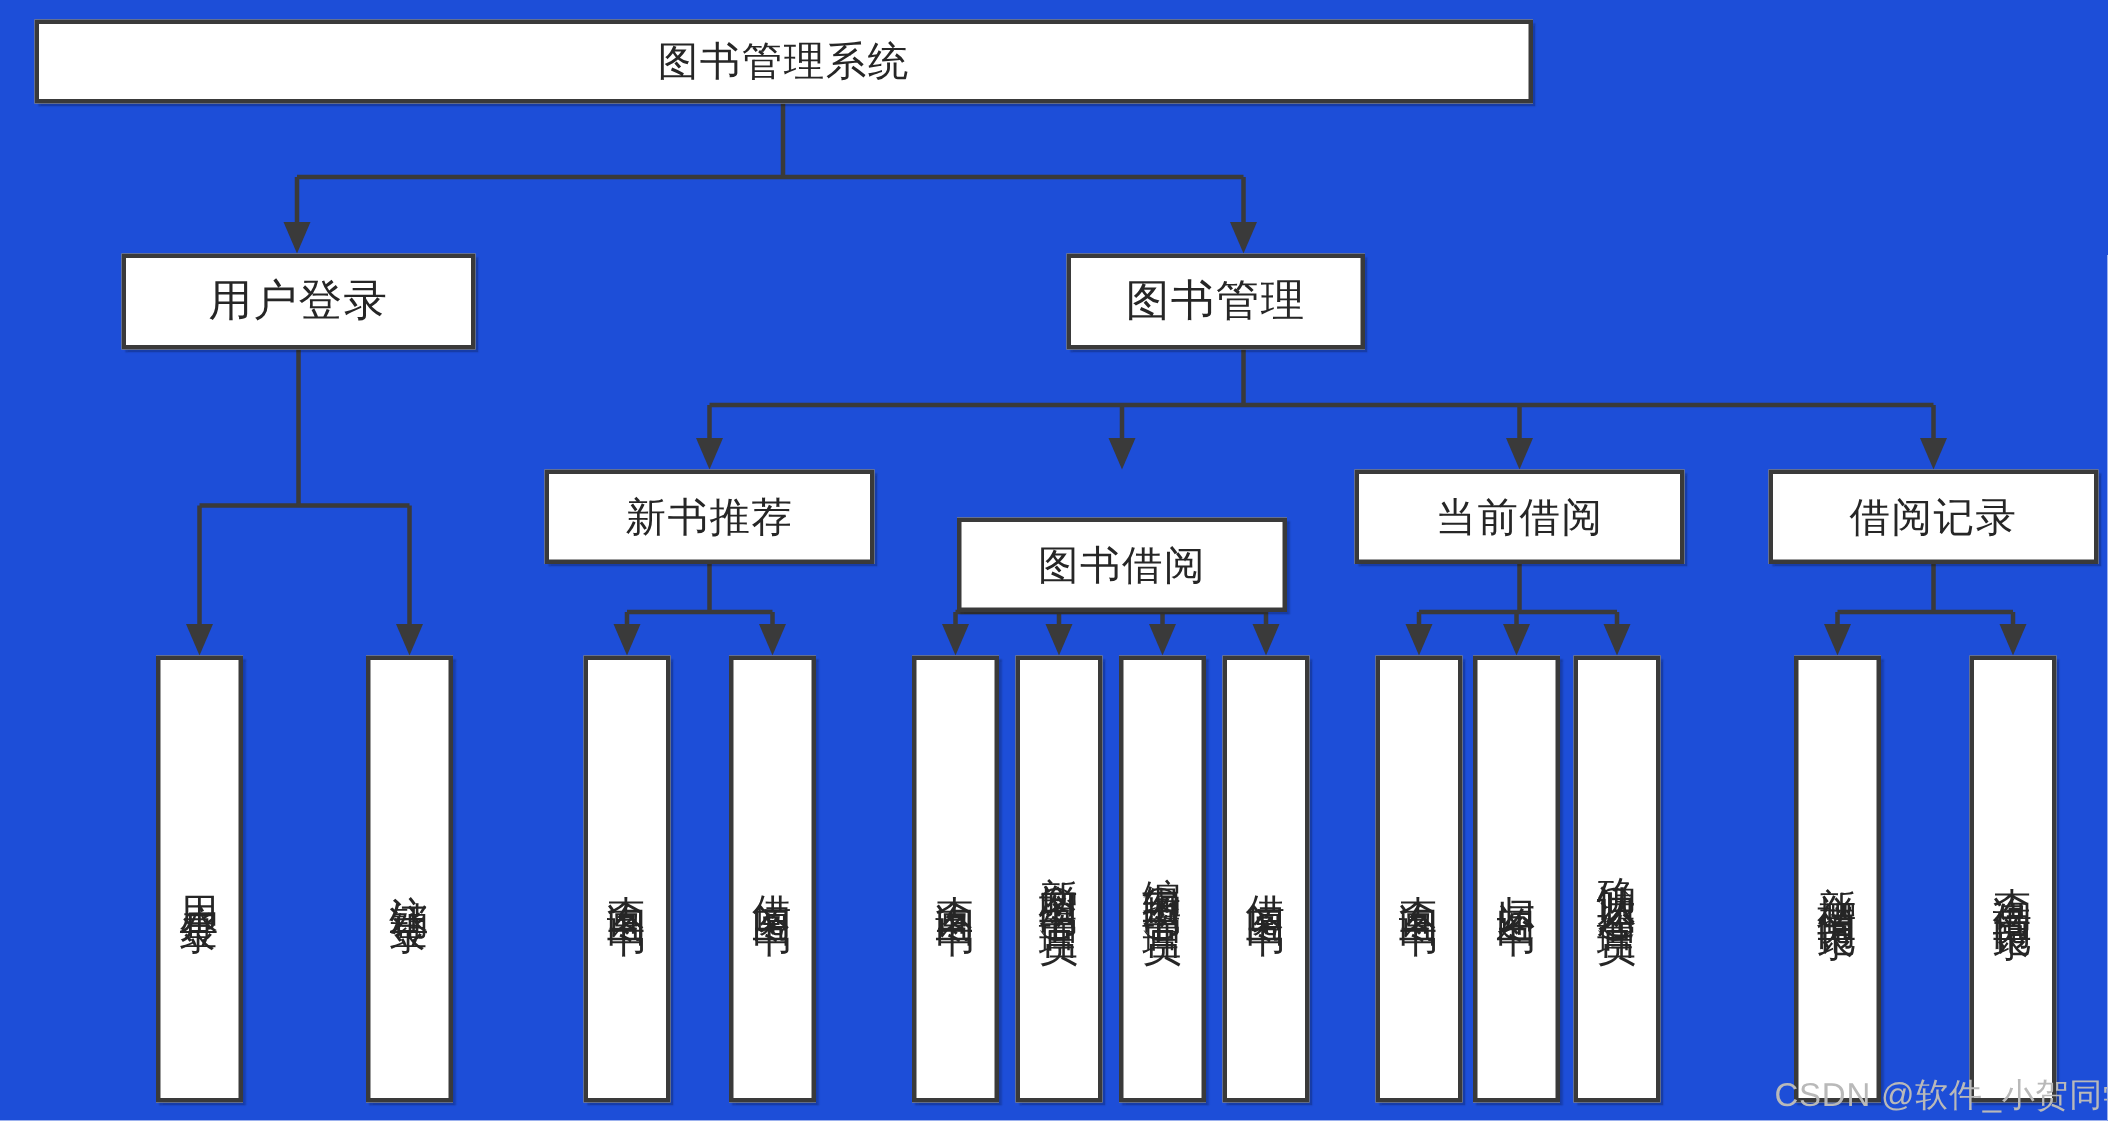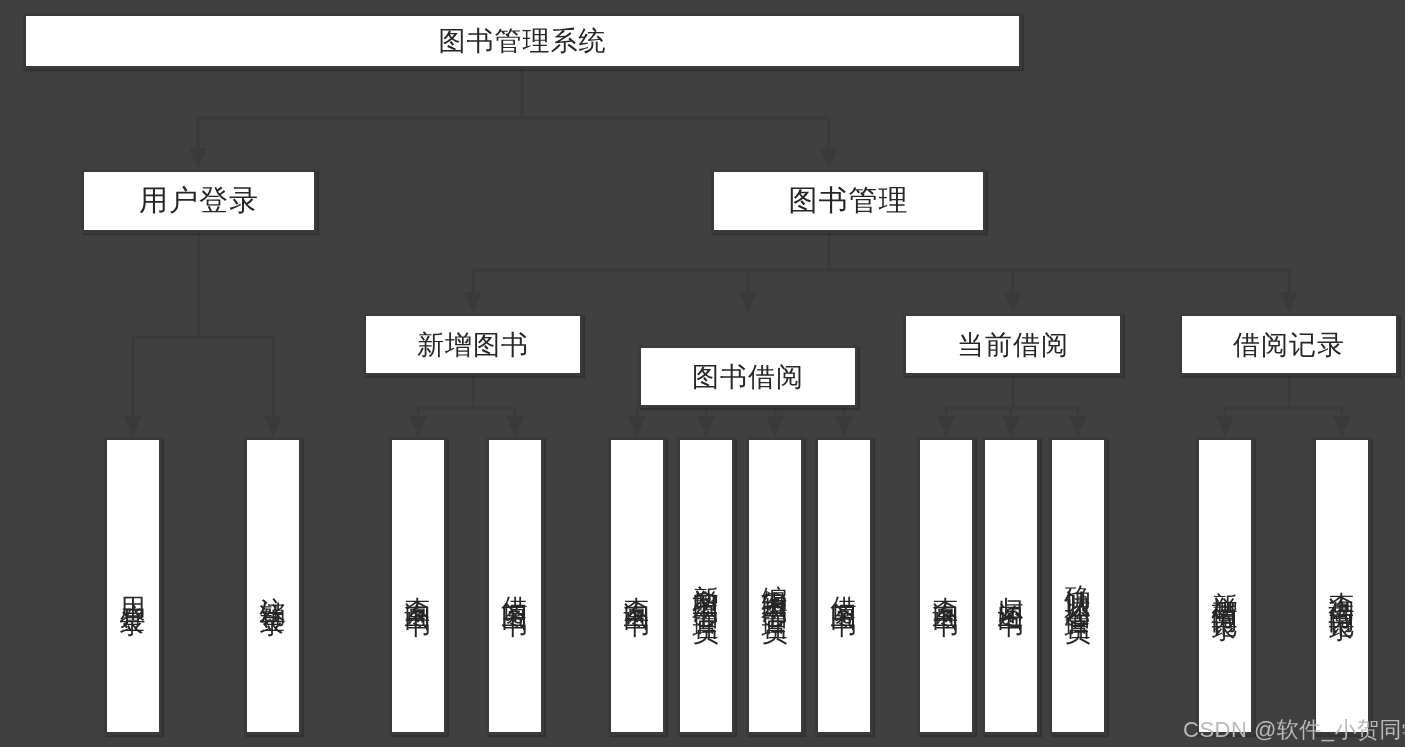--- a/index.html
+++ b/index.html
@@ -1,20 +1,20 @@
 <!DOCTYPE html>
 <html><head>
 <meta charset="utf-8">
 <style>
   html, body { margin: 0; padding: 0; background: #ffffff; }
   .canvas {
     position: relative;
     width: 1405px;
     height: 747px;
-    background: #404040;
+    background: #1d4ed8;
     font-family: "Liberation Sans", sans-serif;
     overflow: hidden;
   }
   .wires { position: absolute; left: 0; top: 0; z-index: 0; }
   .connector { stroke: #3a3a3a; stroke-width: 3; fill: none; }
   .arrowhead { fill: #3a3a3a; stroke: none; }
   .box {
     position: absolute;
     z-index: 1;
     background: #ffffff;
@@ -32,21 +32,21 @@
     writing-mode: vertical-rl;
     text-orientation: mixed;
     font-size: 26px;
     letter-spacing: 5px;
     line-height: 1;
     white-space: nowrap;
   }
   
   #n-root    { left: 23px;   top: 13px;  width: 999px; height: 56px; }
   #n-login   { left: 81px;   top: 169px; width: 236px; height: 64px; }
-  #n-mgmt    { left: 711px;  top: 169px; width: 275px; height: 64px; }
+  #n-mgmt    { left: 711px;  top: 169px; width: 199px; height: 64px; }
   #n-new     { left: 363px;  top: 313px; width: 220px; height: 63px; }
   #n-borrow  { left: 638px;  top: 313px; width: 220px; height: 63px; margin-top: 32px; }
   #n-current { left: 903px;  top: 313px; width: 220px; height: 63px; }
   #n-record  { left: 1179px; top: 313px; width: 220px; height: 63px; }
   .leaf { top: 437px; width: 58px; height: 298px; }
   #l1  { left: 104px; }
   #l2  { left: 244px; }
   #l3  { left: 389px; }
   #l4  { left: 486px; }
   #l5  { left: 608px; }
@@ -122,21 +122,21 @@
   </div>
 
   <div class="box h" id="n-login">
     <span class="label">用户登录</span>
   </div>
   <div class="box h" id="n-mgmt">
     <span class="label">图书管理</span>
   </div>
 
   <div class="box h" id="n-new">
-    <span class="label">新增图书</span>
+    <span class="label">新书推荐</span>
   </div>
   <div class="box h" id="n-borrow">
     <span class="label">图书借阅</span>
   </div>
   <div class="box h" id="n-current">
     <span class="label">当前借阅</span>
   </div>
   <div class="box h" id="n-record">
     <span class="label">借阅记录</span>
   </div>

